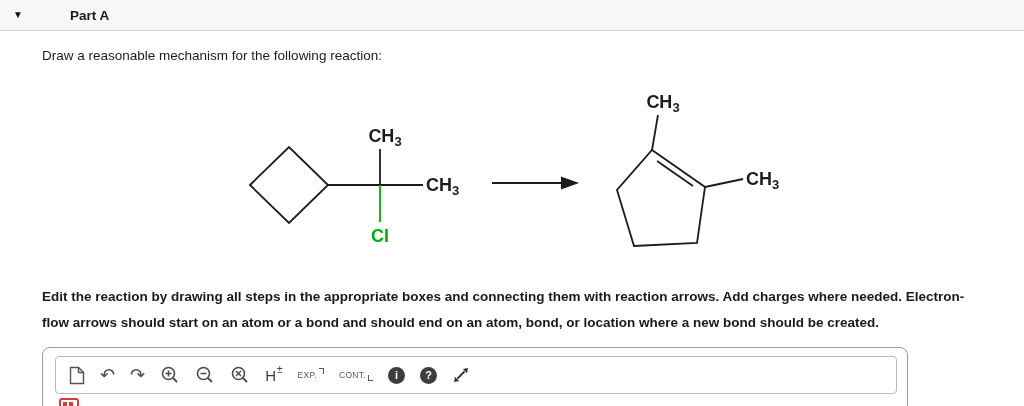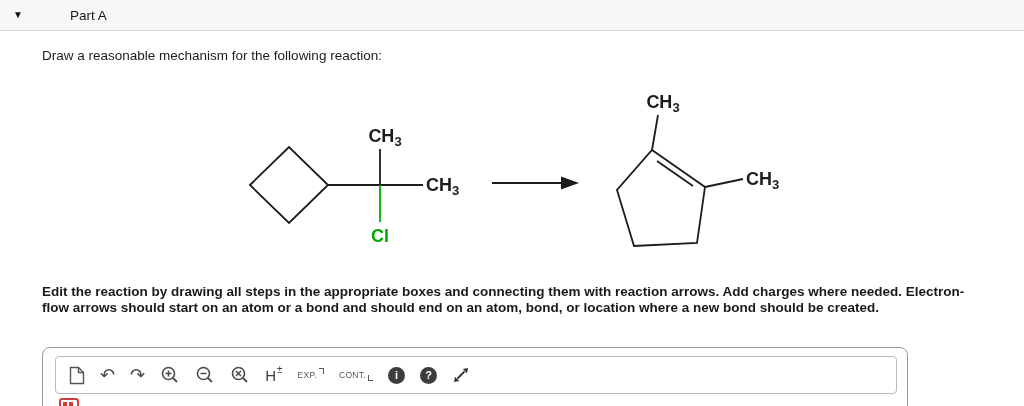--- a/index.html
+++ b/index.html
@@ -7,28 +7,28 @@
   body {
     position:relative; overflow:hidden; background:#ffffff;
     font-family:"Liberation Sans", sans-serif; color:#1a1a1a;
   }
   .part-header {
     position:absolute; top:0; left:0; width:1024px; height:31px;
     background:#f7f7f7; border-bottom:1px solid #d6d6d6;
     display:flex; align-items:center; padding-left:13px; gap:19px;
   }
   .collapse { font-size:10px; color:#111; line-height:1; cursor:pointer; }
-  .part-title { font-size:13.5px; font-weight:normal; color:#1a1a1a;padding-left:28px; }
+  .part-title { font-size:13.5px; font-weight:bold; color:#1a1a1a;padding-left:28px; }
   .prompt {
     position:absolute; left:42px; top:48px; font-size:13.5px; color:#1c1c1c;
   }
   .scheme { position:absolute; left:42px; top:85px; }
   .instructions {
     position:absolute; left:42px; top:284px; width:932px;
-    font-size:13.5px; font-weight:bold; line-height:16px; color:#1a1a1a;
+    font-size:13.5px; font-weight:bold; line-height:26px; color:#1a1a1a;
   }
   .sketcher {
     position:absolute; left:42px; top:347px; width:866px; height:150px;
     border:1px solid #9a9a9a; border-radius:8px; background:#ffffff;
   }
   .sketcher-toolbar {
     position:absolute; left:12px; top:8px; width:842px; height:38px;
     border:1px solid #b9b9b9; border-radius:4px; background:#ffffff;
     display:flex; align-items:center; gap:15px; padding:0 13px;
   }

